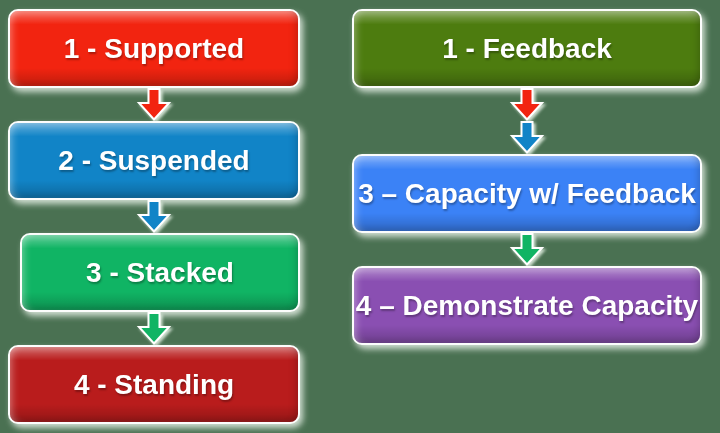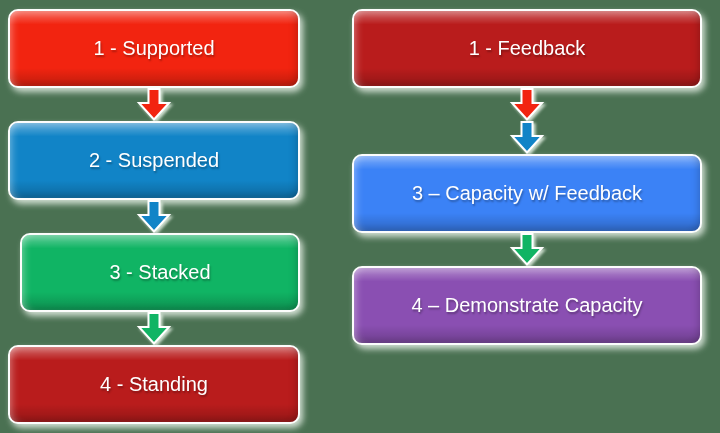--- a/index.html
+++ b/index.html
@@ -37,21 +37,21 @@
       rgba(255,255,255,0.00) 18%,
       rgba(0,0,0,0.00) 76%,
       rgba(0,0,0,0.12) 90%,
       rgba(0,0,0,0.28) 100%);
     box-shadow:inset 7px 0 9px -6px rgba(255,255,255,0.45),
                inset -7px 0 9px -6px rgba(0,0,0,0.22);
     pointer-events:none;
   }
   .box-label {
     position:relative; z-index:1;
-    font-weight:400; font-size:20px; color:#ffffff;
+    font-weight:700; font-size:28px; color:#ffffff;
     text-shadow:1px 2px 2px rgba(0,0,0,0.30);
     white-space:nowrap;
   }
 
   .arrow-row {
     height:33px; flex:none;
     display:flex; align-items:center; justify-content:center;
   }
   svg.arrow {
     width:36px; height:33px; display:block;
@@ -96,21 +96,21 @@
     </div>
 
     <div class="box" style="background-color: #b91c1c;">
       <span class="box-label">4 - Standing</span>
     </div>
 
   </div>
 
   <div class="column column-right">
 
-    <div class="box" style="background-color: #b91c1c; justify-content: center;">
+    <div class="box" style="background-color: #4d7c0f; justify-content: center;">
       <span class="box-label">1 - Feedback</span>
     </div>
     <div class="arrow-row">
       <svg class="arrow" viewBox="0 0 36 33">
         <path class="arrow-shape" d="M12.5 1 H23.5 V15 H33 L18 31.5 L3 15 H12.5 Z" fill="#F22410"></path>
       </svg>
     </div>
 
     <div class="arrow-row">
       <svg class="arrow" viewBox="0 0 36 33">

